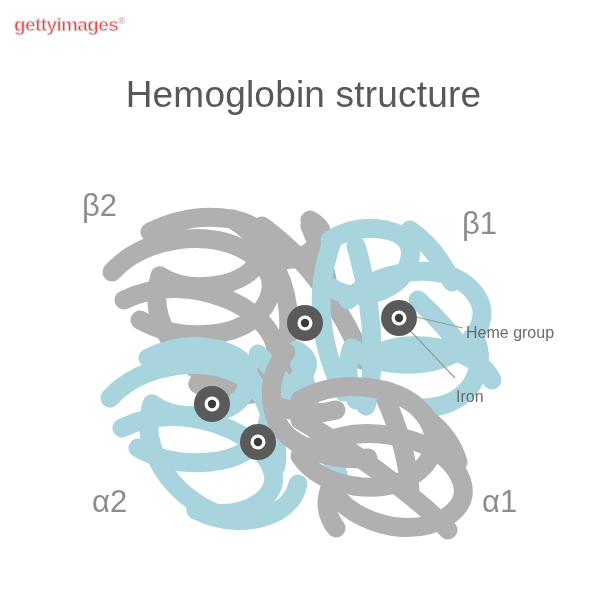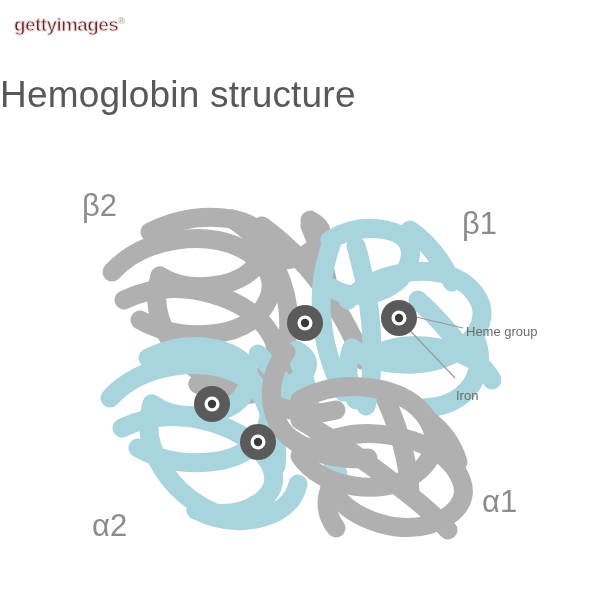--- a/index.html
+++ b/index.html
@@ -16,35 +16,36 @@
     font-family: "Liberation Sans", sans-serif;
   }
   #watermark {
     position: absolute;
     left: 14px;
     top: 14px;
     font-family: "Liberation Sans", sans-serif;
     font-size: 19px;
     font-weight: bold;
     letter-spacing: -0.6px;
-    color: #7f1d1d;
+    color: #ef4444;
     -webkit-text-stroke: 1px #e2e2e2;
     text-shadow: 0 0 1px #dcdcdc;
     user-select: none;
   }
   #watermark .tm {
     font-size: 9px;
     vertical-align: super;
     -webkit-text-stroke: 0.5px #e2e2e2;
   }
   #title {
     position: absolute;
     left: 0;
     top: 74px;
     width: 607px;
+    text-align: center;
     font-size: 37px;
     font-weight: normal;
     color: #585858;
     letter-spacing: 0.2px;
   }
   #figure {
     position: absolute;
     left: 0;
     top: 0;
     width: 612px;
@@ -52,25 +53,25 @@
   }
   .subunit-label {
     position: absolute;
     font-size: 31px;
     color: #8c8c8c;
     letter-spacing: 0px;
     white-space: nowrap;
   }
   #label-beta2 { left: 82px;  top: 188px; }
   #label-beta1 { left: 462px; top: 206px; }
-  #label-alpha2 { left: 92px;  top: 484px; margin-top: 24px; }
+  #label-alpha2 { left: 92px;  top: 484px; }
   #label-alpha1 { left: 482px; top: 484px; }
   .callout-label {
     position: absolute;
-    font-size: 13px;
+    font-size: 16px;
     color: #6b6b6b;
     white-space: nowrap;
   }
   #label-heme { left: 466px; top: 324px; }
   #label-iron { left: 456px; top: 388px; }
 </style>
 </head>
 <body>
 
 <div id="page">

